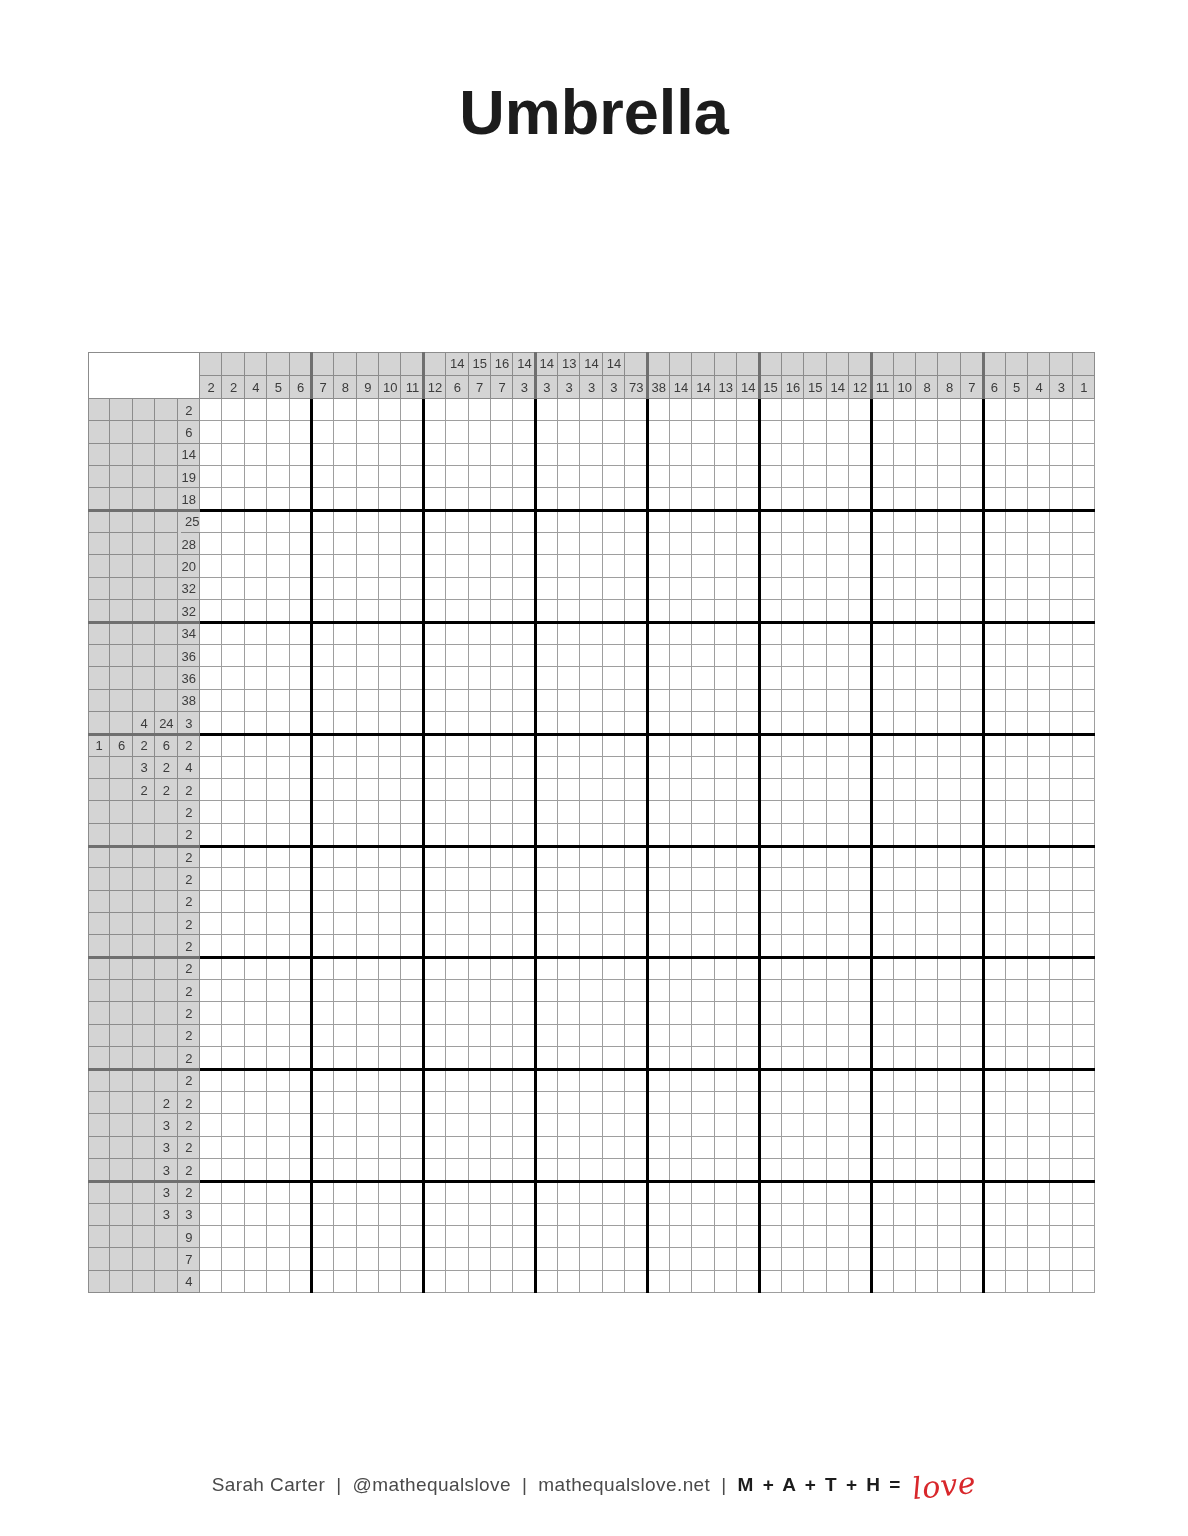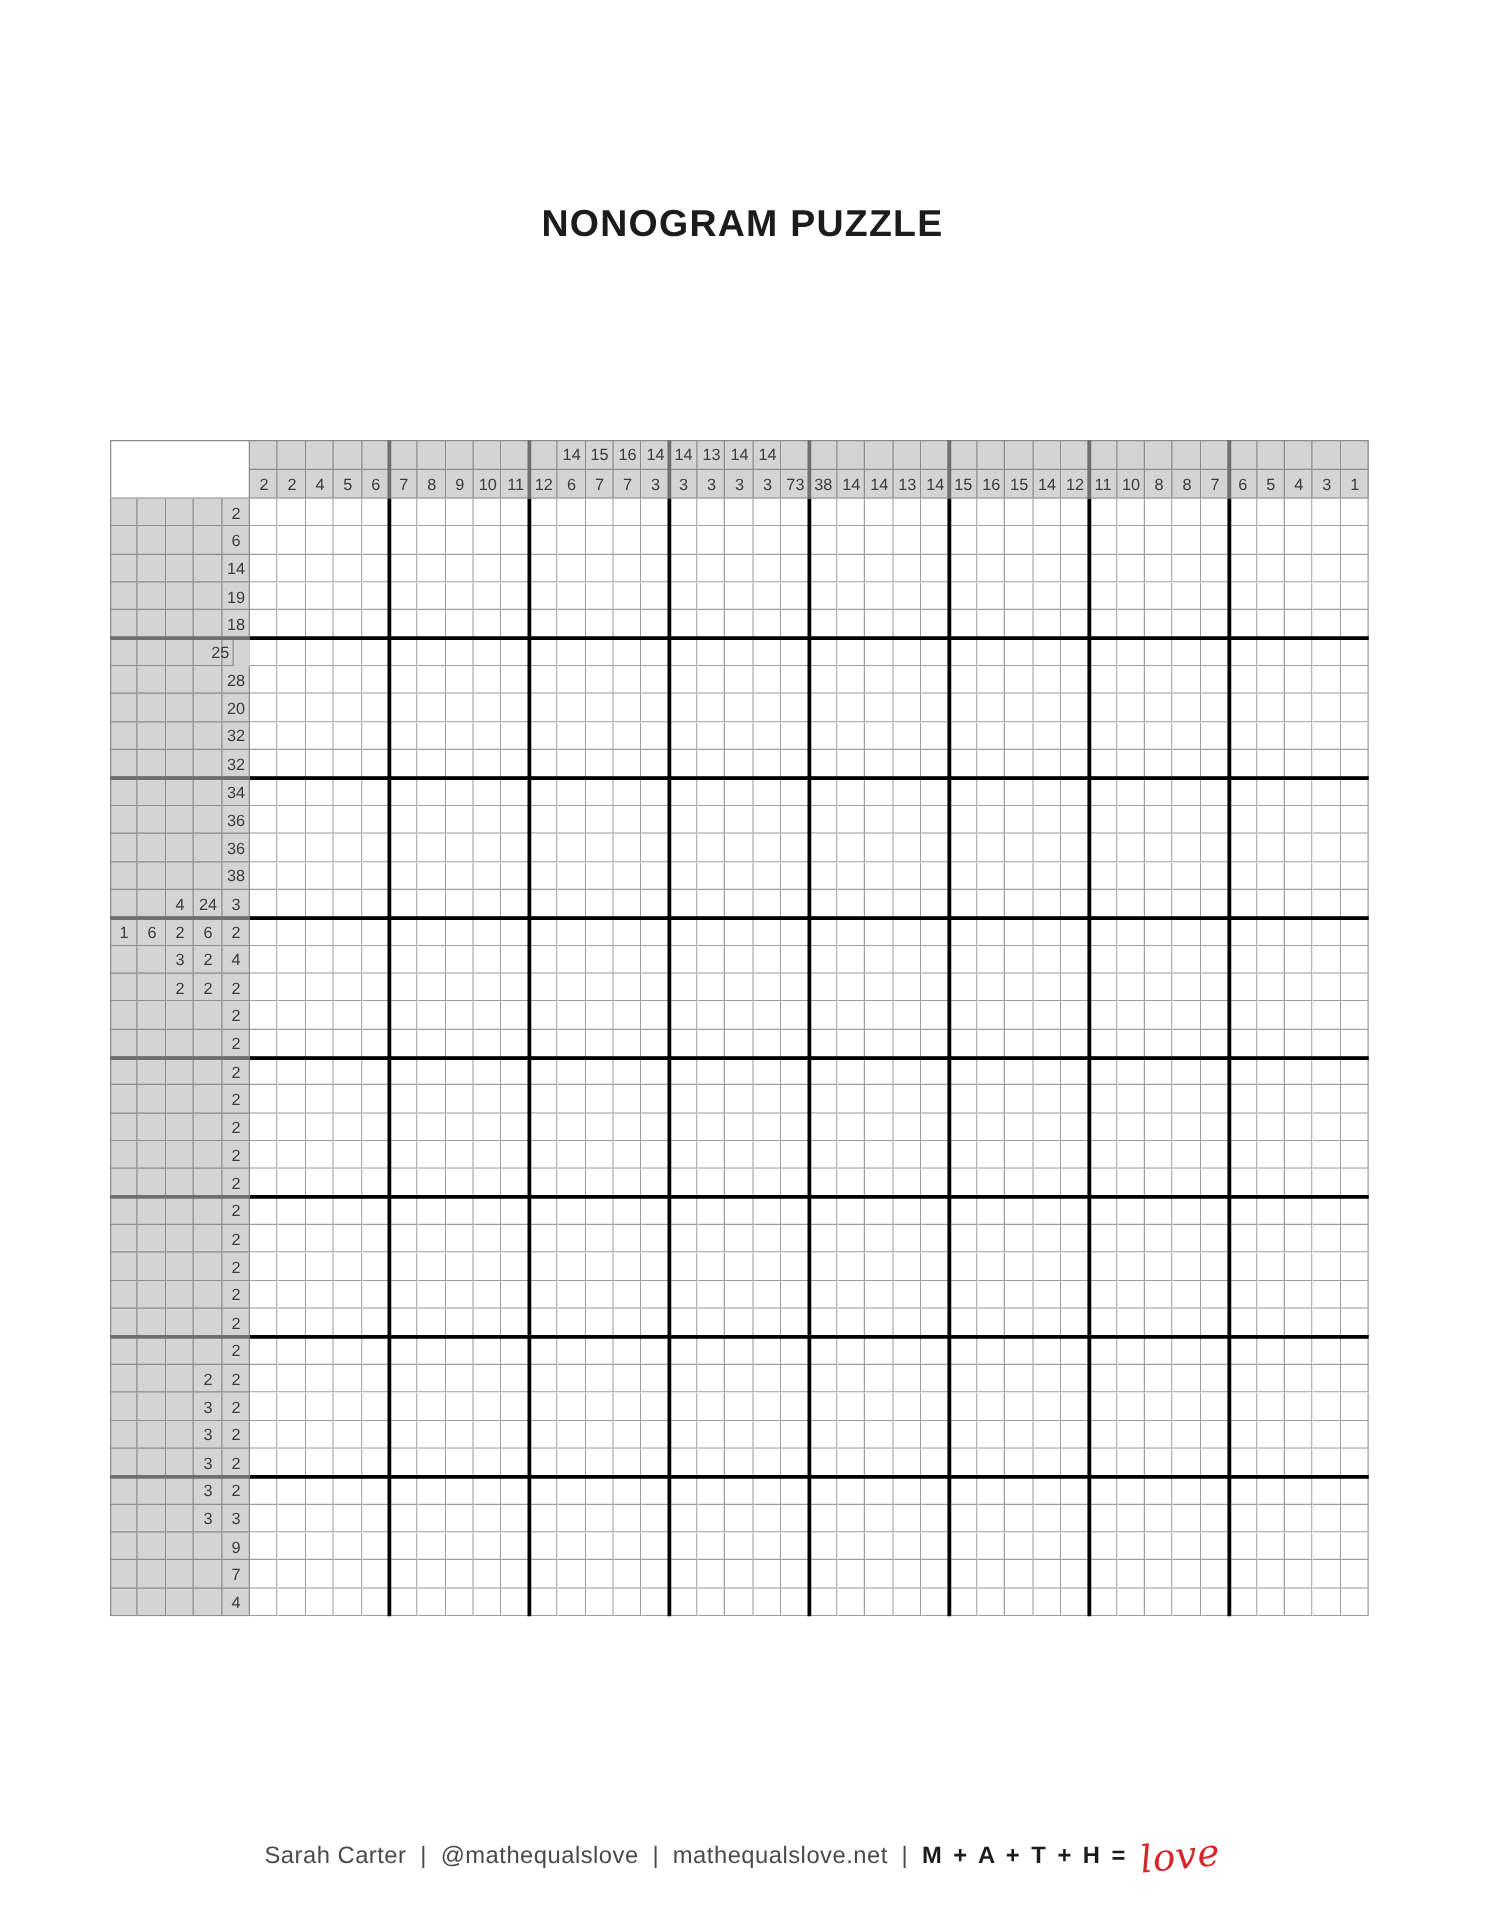--- a/index.html
+++ b/index.html
@@ -28,21 +28,21 @@
   .footer .sep{margin:0 11px;color:var(--footer-text,#4a4a4a);}
   .footer .eq{font-weight:700;color:#1c1c1c;letter-spacing:2px;}
   .footer .love{display:inline-block;color:var(--love-red,#d8272b);
           font-family:"DejaVu Serif",serif;font-style:italic;font-size:30px;
           margin-left:10px;vertical-align:-5px;transform:rotate(-6deg);}
 </style>
 </head>
 <body>
 
 <div class="page">
-  <h2 class="subtitle">NONOGRAM PUZZLE</h2>
+  <h1 class="title">Umbrella</h1>
 
   <div id="puzzle" class="puzzle">
       <div class="corner" style="left: 0px; top: 0px; width: 112px; height: 47px;"></div>
       <div class="header-zone" style="left: 112px; top: 0px; width: 895px; height: 47px;">
         <div class="cell hcell" style="left: 0px; top: 0px; width: 22.375px; height: 23.5px;"></div>
         <div class="cell hcell" style="left: 0px; top: 23.5px; width: 22.375px; height: 23.5px;">2</div>
         <div class="cell hcell" style="left: 22.375px; top: 0px; width: 22.375px; height: 23.5px;"></div>
         <div class="cell hcell" style="left: 22.375px; top: 23.5px; width: 22.375px; height: 23.5px;">2</div>
         <div class="cell hcell" style="left: 44.75px; top: 0px; width: 22.375px; height: 23.5px;"></div>
         <div class="cell hcell" style="left: 44.75px; top: 23.5px; width: 22.375px; height: 23.5px;">4</div>
@@ -144,21 +144,21 @@
         <div class="cell rcell" style="left: 89.6px; top: 67.05px; width: 22.4px; height: 22.35px;">19</div>
         <div class="cell rcell" style="left: 0px; top: 89.4px; width: 22.4px; height: 22.35px;"></div>
         <div class="cell rcell" style="left: 22.4px; top: 89.4px; width: 22.4px; height: 22.35px;"></div>
         <div class="cell rcell" style="left: 44.8px; top: 89.4px; width: 22.4px; height: 22.35px;"></div>
         <div class="cell rcell" style="left: 67.2px; top: 89.4px; width: 22.4px; height: 22.35px;"></div>
         <div class="cell rcell" style="left: 89.6px; top: 89.4px; width: 22.4px; height: 22.35px;">18</div>
         <div class="cell rcell" style="left: 0px; top: 111.75px; width: 22.4px; height: 22.35px;"></div>
         <div class="cell rcell" style="left: 22.4px; top: 111.75px; width: 22.4px; height: 22.35px;"></div>
         <div class="cell rcell" style="left: 44.8px; top: 111.75px; width: 22.4px; height: 22.35px;"></div>
         <div class="cell rcell" style="left: 67.2px; top: 111.75px; width: 22.4px; height: 22.35px;"></div>
-        <div class="cell rcell" style="left: 77px; top: 111.75px; width: 22.4px; height: 22.35px;">25</div>
+        <div class="cell rcell" style="left: 93px; top: 111.75px; width: 22.4px; height: 22.35px;">25</div>
         <div class="cell rcell" style="left: 0px; top: 134.1px; width: 22.4px; height: 22.35px;"></div>
         <div class="cell rcell" style="left: 22.4px; top: 134.1px; width: 22.4px; height: 22.35px;"></div>
         <div class="cell rcell" style="left: 44.8px; top: 134.1px; width: 22.4px; height: 22.35px;"></div>
         <div class="cell rcell" style="left: 67.2px; top: 134.1px; width: 22.4px; height: 22.35px;"></div>
         <div class="cell rcell" style="left: 89.6px; top: 134.1px; width: 22.4px; height: 22.35px;">28</div>
         <div class="cell rcell" style="left: 0px; top: 156.45px; width: 22.4px; height: 22.35px;"></div>
         <div class="cell rcell" style="left: 22.4px; top: 156.45px; width: 22.4px; height: 22.35px;"></div>
         <div class="cell rcell" style="left: 44.8px; top: 156.45px; width: 22.4px; height: 22.35px;"></div>
         <div class="cell rcell" style="left: 67.2px; top: 156.45px; width: 22.4px; height: 22.35px;"></div>
         <div class="cell rcell" style="left: 89.6px; top: 156.45px; width: 22.4px; height: 22.35px;">20</div>

